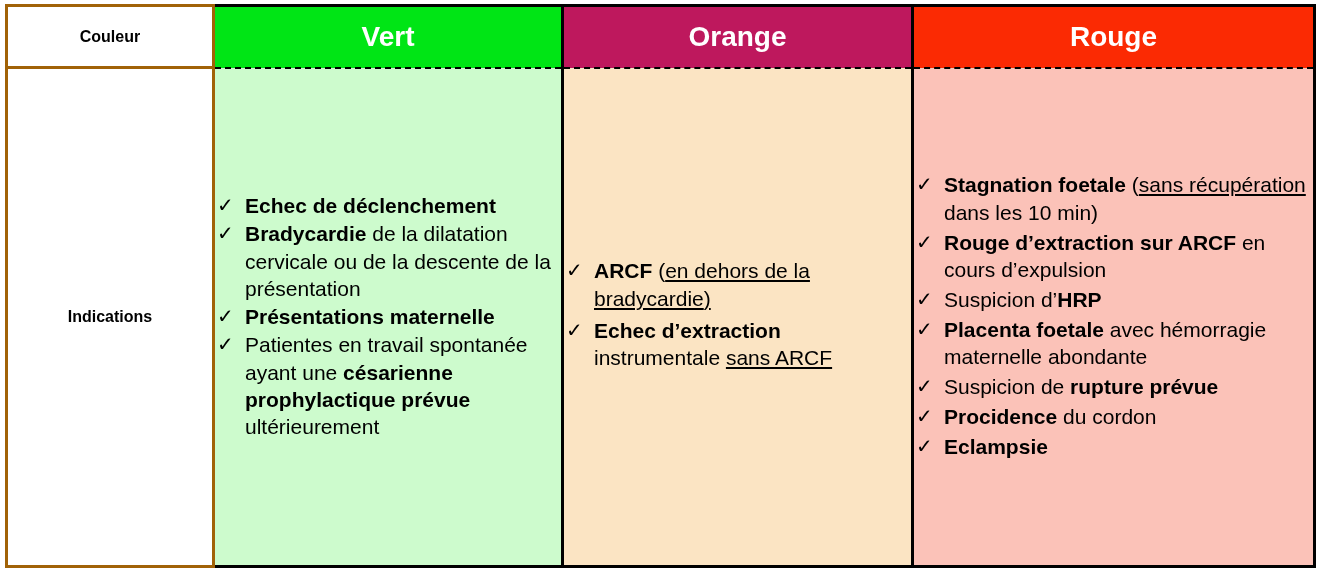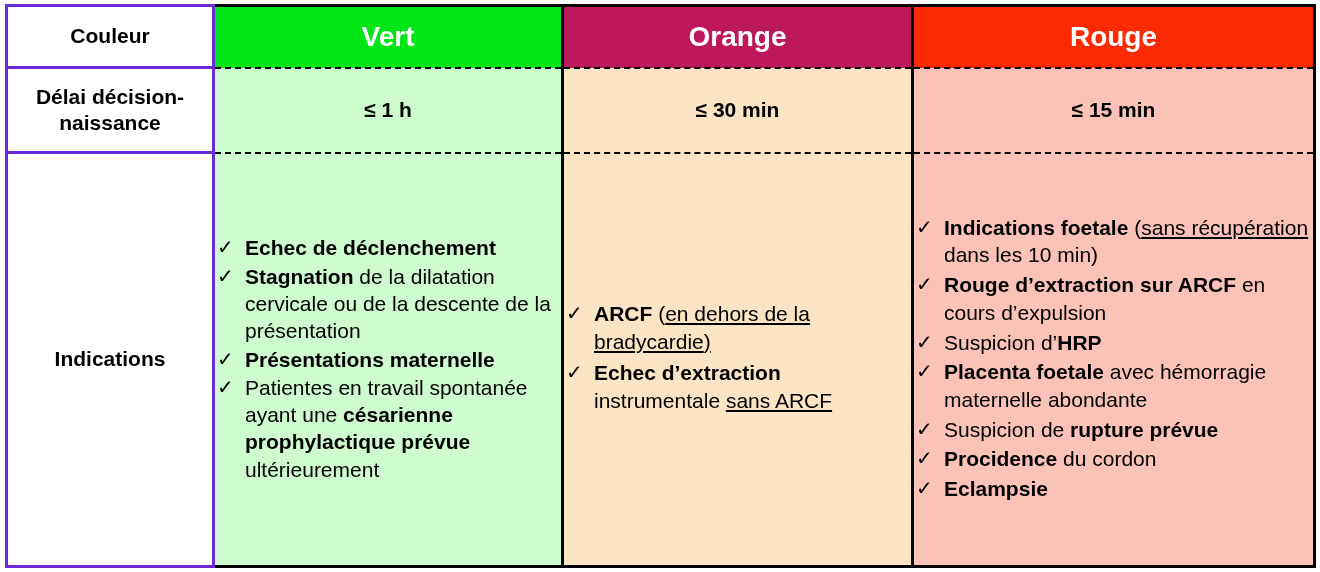--- a/index.html
+++ b/index.html
@@ -41,23 +41,23 @@
   col.c-label  { width: 207px; }
   col.c-green  { width: 349px; }
   col.c-orange { width: 350px; }
   col.c-red    { width: 402px; }
 
   
   .label-cell {
     background: #ffffff;
     text-align: center;
     font-weight: bold;
-    font-size: 21px;
+    font-size: 16px;
     line-height: 1.25;
-    border: 3px solid #6d28d9;
+    border: 3px solid #a16207;
     padding: 4px 6px;
   }
   .label-cell.top    { border-bottom-width: 3px; }
 
   
   .hdr {
     text-align: center;
     font-weight: bold;
     font-size: 28px;
     color: #ffffff;
@@ -135,47 +135,38 @@
       <col class="c-red">
     </colgroup>
     <tbody>
       <tr>
         <td class="label-cell top">Couleur</td>
         <td class="hdr green sep-l sep-r" style="background: rgb(0, 229, 21);">Vert</td>
         <td class="hdr orange sep-r" style="background: #be185d;">Orange</td>
         <td class="hdr red sep-r" style="background: rgb(251, 42, 3);">Rouge</td>
       </tr>
       <tr>
-        <td class="label-cell">
-          <span>Délai décision-</span><br>
-          <span>naissance</span>
-        </td>
-        <td class="delay green sep-l sep-r" style="background: rgb(205, 251, 205);">≤ 1 h</td>
-        <td class="delay orange sep-r" style="background: rgb(251, 228, 195);">≤ 30 min</td>
-        <td class="delay red sep-r" style="background: rgb(251, 194, 184);">≤ 15 min</td>
-      </tr>
-      <tr>
         <td class="label-cell">Indications</td>
         <td class="body-cell green sep-l sep-r" style="background: rgb(205, 251, 205);">
           <ul class="items">
               <li><span class="check">✓</span><b>Echec de déclenchement</b></li>
-              <li><span class="check">✓</span><b>Stagnation</b> de la dilatation cervicale ou de la descente de la présentation</li>
+              <li><span class="check">✓</span><b>Bradycardie</b> de la dilatation cervicale ou de la descente de la présentation</li>
               <li><span class="check">✓</span><b>Présentations maternelle</b></li>
               <li><span class="check">✓</span>Patientes en travail spontanée ayant une <b>césarienne prophylactique prévue</b> ultérieurement</li>
             </ul>
         </td>
         <td class="body-cell orange sep-r" style="background: rgb(251, 228, 195);">
           <ul class="items">
               <li><span class="check">✓</span><b>ARCF</b> (<u>en dehors de la bradycardie</u><u>)</u></li>
               <li><span class="check">✓</span><b>Echec d’extraction</b> instrumentale <u>sans ARCF</u></li>
             </ul>
         </td>
         <td class="body-cell red sep-r" style="background: rgb(251, 194, 184);">
           <ul class="items">
-              <li><span class="check">✓</span><b>Indications foetale</b> (<u>sans récupération</u> dans les 10 min)</li>
+              <li><span class="check">✓</span><b>Stagnation foetale</b> (<u>sans récupération</u> dans les 10 min)</li>
               <li><span class="check">✓</span><b>Rouge d’extraction sur ARCF</b> en cours d’expulsion</li>
               <li><span class="check">✓</span>Suspicion d’<b>HRP</b></li>
               <li><span class="check">✓</span><b>Placenta foetale</b> avec hémorragie maternelle abondante</li>
               <li><span class="check">✓</span>Suspicion de <b>rupture prévue</b></li>
               <li><span class="check">✓</span><b>Procidence</b> du cordon</li>
               <li><span class="check">✓</span><b>Eclampsie</b></li>
             </ul>
         </td>
       </tr>
     </tbody>

